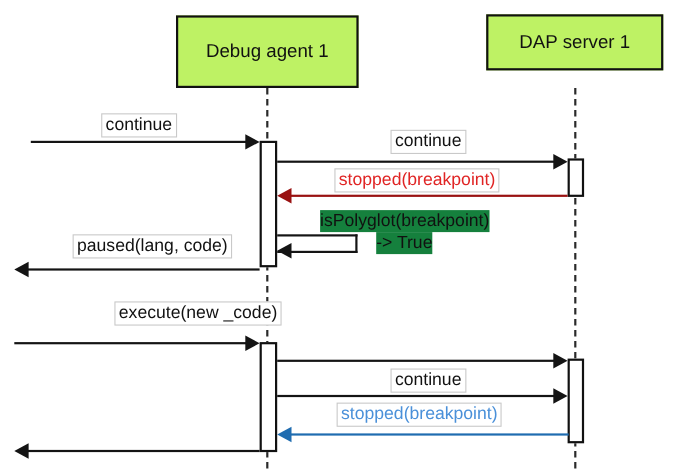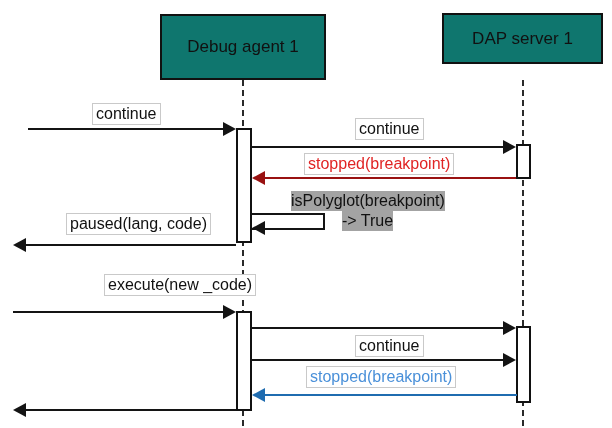--- a/index.html
+++ b/index.html
@@ -1,19 +1,19 @@
 <!DOCTYPE html>
 <html><head>
 <meta charset="utf-8">
 <style>
   * { margin:0; padding:0; box-sizing:border-box; }
   html,body { background:#ffffff; font-family:"Liberation Sans", sans-serif; }
   .diagram { position:relative; width:612px; height:428px; background:#fff; overflow:hidden; }
 
-  .pbox { position:absolute; border:2px solid #111; background:#0f766e;
+  .pbox { position:absolute; border:2px solid #111; background:#bef264;
           display:flex; align-items:center; justify-content:center;
           font-size:17px; color:#111; }
 
   .lifeline { position:absolute; width:0; border-left:2px dashed #2a2a2a; }
 
   .bar { position:absolute; width:16px; border:2px solid #111; background:#fff; }
 
   .mline { position:absolute; height:2px; background:#141414; }
   .mline.line-red  { background:#991111; }
   .mline.line-blue { background:#1f6cb0; }
@@ -25,21 +25,21 @@
   .arr-l.red  { border-right-color:#991111; }
   .arr-l.blue { border-right-color:#1f6cb0; }
 
   .mlabel { position:absolute; background:#fff; border:1px solid #c9c9c9;
             padding:0 3px; font-size:16px; line-height:20px; color:#111;
             white-space:nowrap; }
   .mlabel.red-text  { color:#e02424; }
   .mlabel.blue-text { color:#4a90d9; }
 
   .plain { position:absolute; font-size:16px; line-height:20px; color:#111;
-           white-space:nowrap; background:#a3a3a3; }
+           white-space:nowrap; background:#15803d; }
 
   .selfloop { position:absolute; border:2px solid #141414; border-left:none; }
 </style>
 </head>
 <body>
 
 <div class="diagram">
 
   <div class="lifeline" style="left:242px; top:80px; height:346px;"></div>
   <div class="lifeline" style="left:522px; top:80px; height:346px;"></div>

